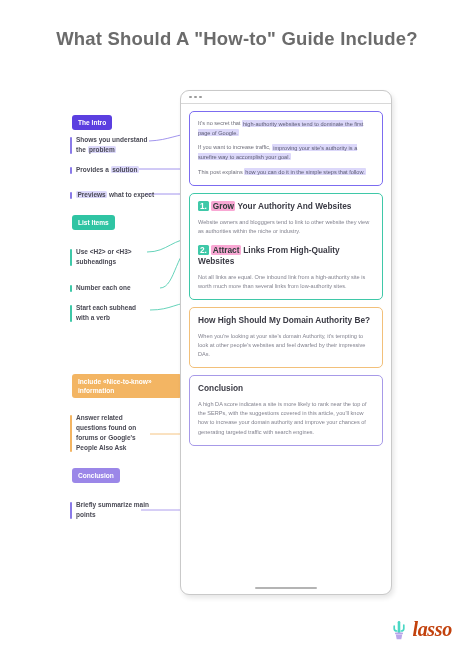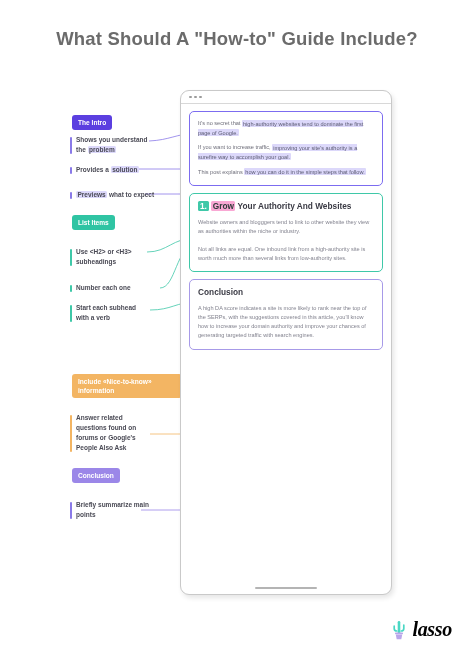--- a/index.html
+++ b/index.html
@@ -89,21 +89,21 @@
   .note .k-purple { background: #dcd8fa; padding: 0 1.5px; border-radius: 1.5px; }
 
   
   .connectors { position: absolute; left: 0; top: 0; width: 474px; height: 659px; pointer-events: none; }
 
   
   .logo { position: absolute; right: 22px; bottom: 18px; display: flex; align-items: center; gap: 4px; }
   .logo-word {
     font-family: "Liberation Serif", serif;
     font-style: italic; font-weight: bold;
-    font-size: 20px; color: #000000; letter-spacing: -.3px;
+    font-size: 20px; color: #c2410c; letter-spacing: -.3px;
   }
 </style>
 </head>
 <body>
 
 <div class="page">
 
   <div class="title">What Should A "How-to" Guide Include?</div>
 
   <svg class="connectors">
@@ -184,24 +184,32 @@
 
       <div class="card list">
         <div class="sub-block">
           <div class="card-h">
             <span class="num">1.</span>
             <span class="hl-green">Grow</span><span> Your Authority And Websites</span>
           </div>
           <div class="body-sm">Website owners and blogggers tend to link to other website they view as authorities within the niche or industry.</div>
         </div>
         <div class="sub-block">
+          <div class="card-h">
+            <span class="num">2.</span>
+            <span class="hl-green">Attract</span><span> Links From High-Quality Websites</span>
+          </div>
           <div class="body-sm">Not all links are equal. One inbound link from a high-authority site is worth much more than several links from low-authority sites.</div>
         </div>
       </div>
 
+      <div class="card nice">
+        <div class="card-h">How High Should My Domain Authority Be?</div>
+        <div class="body-sm">When you're looking at your site's domain Authority, it's tempting to look at other people's websites and feel dwarfed by their impressive DAs.</div>
+      </div>
 
       <div class="card concl">
         <div class="card-h">Conclusion</div>
         <div class="body-sm">A high DA score indicates a site is more likely to rank near the top of the SERPs, with the suggestions covered in this article, you'll know how to increase your domain authority and improve your chances of generating targeted traffic with search engines.</div>
       </div>
 
       <div class="home-bar"></div>
     </div>
   </div>
 

